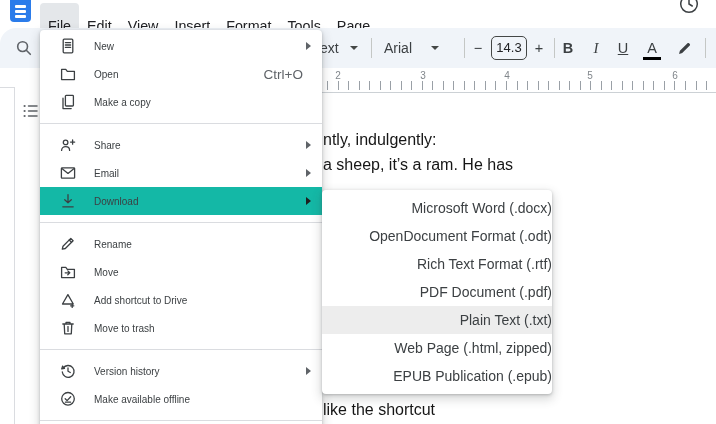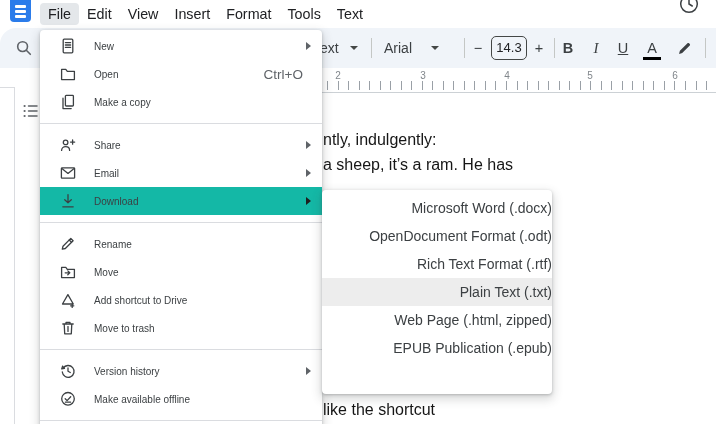--- a/index.html
+++ b/index.html
@@ -4,21 +4,21 @@
 <style>
   html,body{margin:0;padding:0;}
   body{font-family:"Liberation Sans", sans-serif; background:#fff;}
   .screen{position:relative;width:716px;height:424px;overflow:hidden;background:#fff;}
 
   
   .topbar{position:absolute;left:0;top:0;width:716px;height:28px;background:#fff;}
   .docs-logo{position:absolute;left:10px;top:-4px;width:21px;height:26px;background:#2b7cea;border-radius:4px;}
   .docs-logo i{position:absolute;left:5px;width:11px;height:2.5px;background:#fff;border-radius:1px;}
   .menubar{position:absolute;left:40px;top:3px;display:flex;height:24px;}
-  .menubar .mb-item{padding:0 8px;height:22px;line-height:22px;font-size:14.3px;color:#202124;border-radius:4px;cursor:default;white-space:nowrap;}
+  .menubar .mb-item{padding:12px 8px;height:22px;line-height:22px;font-size:14.3px;color:#202124;border-radius:4px;cursor:default;white-space:nowrap;}
   .menubar .mb-item.active{background:#e4e7ea;}
   .clock-wrap{position:absolute;left:678px;top:-7px;width:22px;height:22px;}
 
   
   .toolbar{position:absolute;left:0;top:28px;width:716px;height:40px;background:#f0f4f9;border-radius:16px 0 0 0;}
   .tb-item{position:absolute;top:0;height:40px;line-height:40px;font-size:14px;color:#3c4043;}
   .tb-search{position:absolute;left:15px;top:11px;width:18px;height:18px;}
   .caret{position:absolute;top:18px;width:0;height:0;border-left:4px solid transparent;border-right:4px solid transparent;border-top:4.5px solid #444746;}
   .vsep{position:absolute;top:10px;width:1px;height:20px;background:#c4c7c5;}
   .size-box{position:absolute;left:491px;top:8px;width:34px;height:22px;line-height:22px;text-align:center;font-size:13px;color:#202124;border:1.5px solid #444746;border-radius:5px;background:#f0f4f9;}
@@ -70,21 +70,21 @@
         <i style="top:14px"></i>
         <i style="top:19px"></i>
       </div>
     <div class="menubar">
       <span class="mb-item active">File</span>
       <span class="mb-item">Edit</span>
       <span class="mb-item">View</span>
       <span class="mb-item">Insert</span>
       <span class="mb-item">Format</span>
       <span class="mb-item">Tools</span>
-      <span class="mb-item">Text</span>
+      <span class="mb-item">Page</span>
     </div>
     <span class="clock-wrap">
       <svg width="22" height="22" viewBox="0 0 22 22">
           <circle cx="11" cy="11" r="8.3" fill="none" stroke="#3c4043" stroke-width="1.5"></circle>
           <path d="M11 6.3V11l3.2 2" fill="none" stroke="#3c4043" stroke-width="1.5" stroke-linecap="round"></path>
         </svg>
     </span>
   </div>
 
   <div class="toolbar">
@@ -280,18 +280,19 @@
       <span class="lbl">Make available offline</span>
     </div>
 
     <div class="msep"></div>
   </div>
 
   <div class="panel dl-submenu">
     <div class="smi">Microsoft Word (.docx)</div>
     <div class="smi">OpenDocument Format (.odt)</div>
     <div class="smi">Rich Text Format (.rtf)</div>
+    <div class="smi">PDF Document (.pdf)</div>
     <div class="smi hl">Plain Text (.txt)</div>
     <div class="smi">Web Page (.html, zipped)</div>
     <div class="smi">EPUB Publication (.epub)</div>
   </div>
 
 </div>
 
 </body></html>

